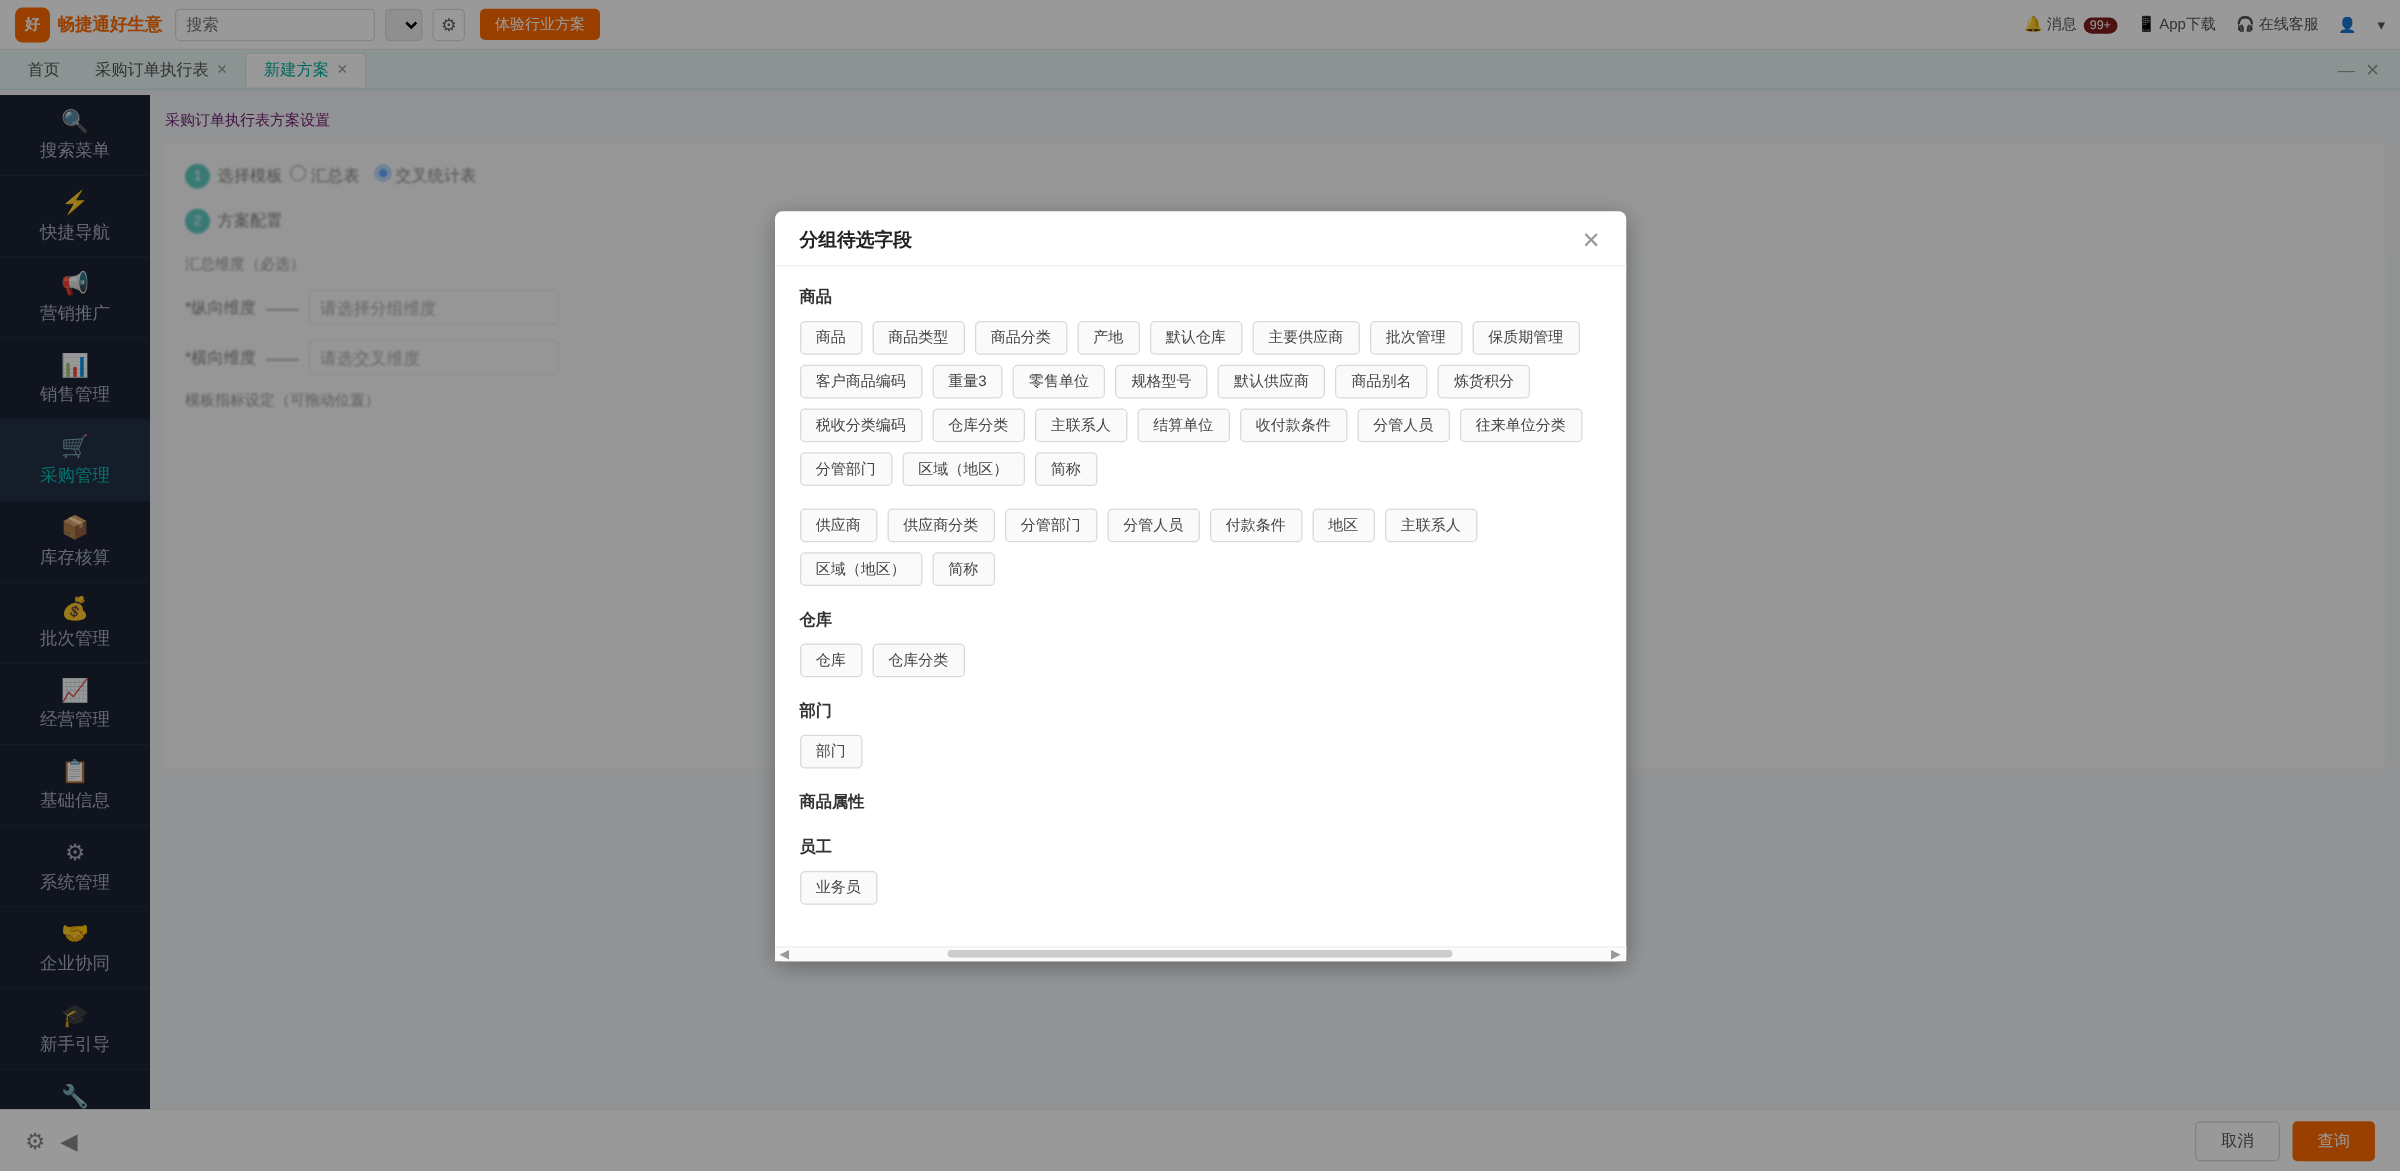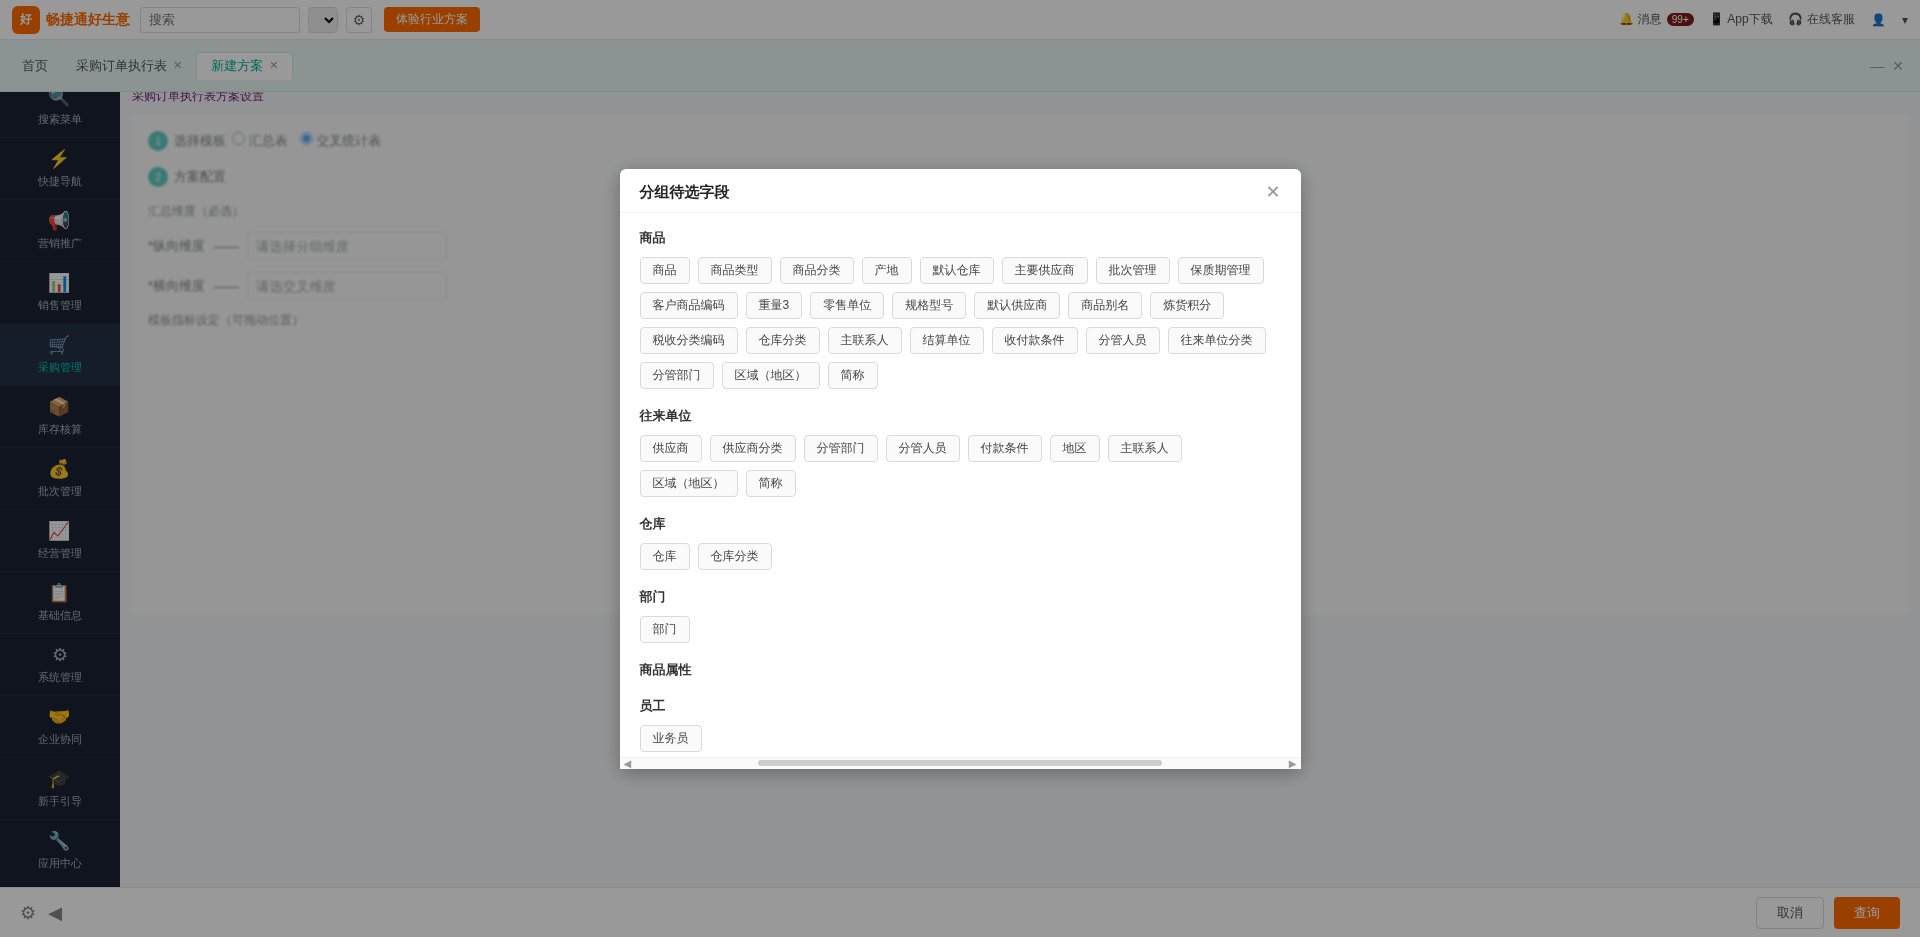--- a/index.html
+++ b/index.html
@@ -85,21 +85,21 @@
       background: #7f1d1d;
       color: white;
       border-radius: 10px;
       padding: 1px 5px;
       font-size: 10px;
       margin-left: 2px;
     }
 
     
     .tab-bar {
-      height: 52px;
+      height: 32px;
       background: #e8f5f5;
       display: flex;
       align-items: center;
       padding: 0 8px;
       position: fixed;
       top: 40px; left: 0; right: 0;
       z-index: 99;
       gap: 0;
       border-bottom: 1px solid #d0e8e8;
     }
@@ -152,21 +152,21 @@
       cursor: pointer;
       color: #aab0bc;
       font-size: 12px;
       gap: 4px;
       border-bottom: 1px solid #232d40;
     }
     .sidebar-item.active { background: #243047; color: #00c5b8; }
     .sidebar-icon {
       font-size: 18px;
     }
-    .sidebar-label { font-size: 11px; }
+    .sidebar-label { font-size: 14px; }
 
     
     .main-content {
       flex: 1;
       overflow: auto;
       padding: 12px;
       background: #f4f6f8;
       position: relative;
     }
 
@@ -518,21 +518,20 @@
           <div class="field-tag">收付款条件</div>
           <div class="field-tag">分管人员</div>
           <div class="field-tag">往来单位分类</div>
           <div class="field-tag">分管部门</div>
           <div class="field-tag">区域（地区）</div>
           <div class="field-tag">简称</div>
         </div>
       </div>
 
       <div class="field-section">
-        <div class="field-section-title">往来单位</div>
         <div class="field-tags">
           <div class="field-tag">供应商</div>
           <div class="field-tag">供应商分类</div>
           <div class="field-tag">分管部门</div>
           <div class="field-tag">分管人员</div>
           <div class="field-tag">付款条件</div>
           <div class="field-tag">地区</div>
           <div class="field-tag">主联系人</div>
           <div class="field-tag">区域（地区）</div>
           <div class="field-tag">简称</div>

